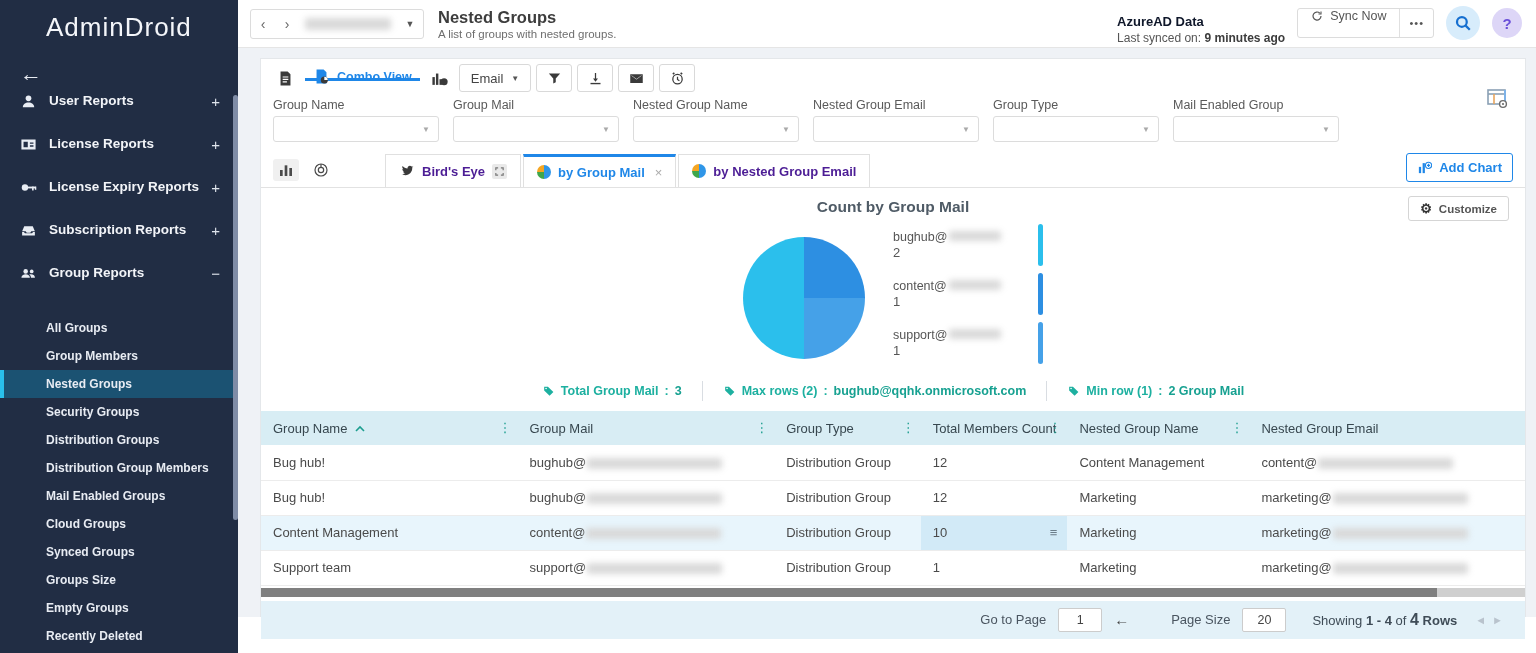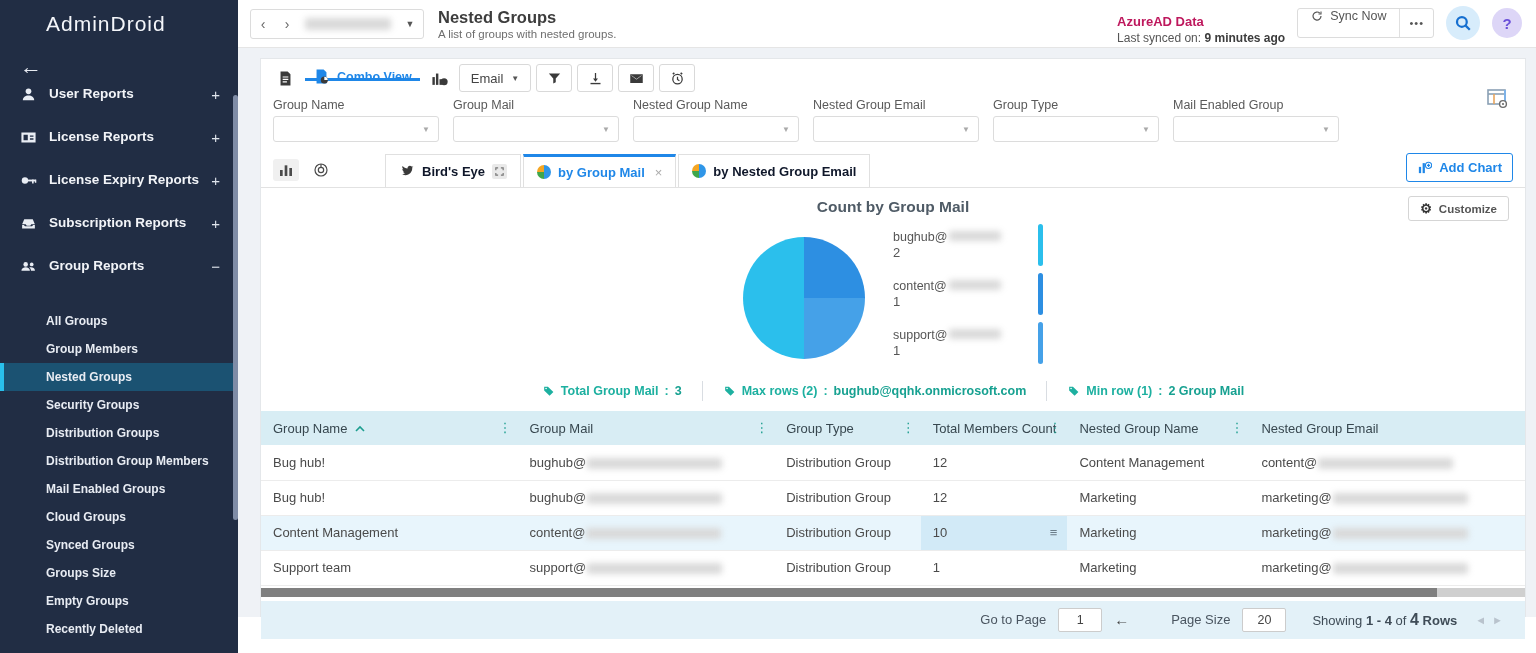--- a/index.html
+++ b/index.html
@@ -2,21 +2,21 @@
 <html><head>
 <meta charset="utf-8">
 <style>
   * { margin:0; padding:0; box-sizing:border-box; }
   html,body { width:1536px; height:653px; overflow:hidden; background:#fff;
     font-family:"Liberation Sans", sans-serif; }
   .app { display:flex; width:1536px; height:653px; }
 
   
   .sidebar { position:relative; width:238px; background:#212d44; color:#fff; flex:0 0 238px; overflow:hidden; }
-  .logo { font-size:21px; letter-spacing:1px; font-weight:400; color:#f4f6fa; padding:12px 0 0 46px; }
+  .logo { font-size:26px; letter-spacing:1px; font-weight:400; color:#f4f6fa; padding:12px 0 0 46px; }
   .back-arrow { font-size:22px; color:#e8ebf2; padding:18px 0 6px 20px; cursor:pointer; width:40px; }
   .sb-section { display:flex; height:43px; padding:0 18px 0 20px; cursor:pointer; }
   .sb-section .ic { width:17px; height:17px; margin-right:12px; color:#e9edf4; flex:0 0 17px; }
   .sb-section .lbl { font-size:13.5px; font-weight:700; color:#f2f4f8; flex:1; }
   .sb-section .exp { font-size:15px; color:#dfe4ec; font-weight:400; }
   .sb-sub { margin-top:6px; }
   .sb-item { height:28px; line-height:28px; padding-left:42px; font-size:12px; font-weight:700;
     color:#e8ecf3; cursor:pointer; border-left:4px solid transparent; }
   .sb-item.active { background:#1b5272; border-left:4px solid #29c0ec; }
   .sb-scrollbar { position:absolute; right:0; top:95px; width:5px; height:425px; background:#7f8ca6; border-radius:3px; }
@@ -29,21 +29,21 @@
   .nav-box { display:flex; align-items:center; height:30px; border:1px solid #dcdcdc; border-radius:3px; margin-left:12px; background:#fff; }
   .nav-box .nb-btn { width:24px; text-align:center; font-size:14px; color:#666; cursor:pointer; }
   .blur-chip { display:inline-block; background:#d9d9d9; border-radius:2px; filter:blur(3px); }
   .nav-box .tenant { width:86px; height:12px; margin:0 6px; }
   .nav-box .caret { width:26px; text-align:center; color:#555; font-size:9px; cursor:pointer; }
   .title-block { margin-left:14px; }
   .page-title { font-size:16.5px; font-weight:700; color:#3d3d3d; }
   .page-subtitle { font-size:11.5px; color:#6e6e6e; margin-top:1px; }
   .top-right { margin-left:auto; display:flex; align-items:center; gap:12px; padding-right:14px; }
   .sync-info { text-align:left; line-height:1.35; }
-  .sync-src { font-size:13px; font-weight:700; color:#be185d;margin-top:12px; }
+  .sync-src { font-size:13px; font-weight:700; color:#0f172a;margin-top:12px; }
   .sync-last { font-size:12px; color:#555; }
   .sync-last b { color:#3c3c3c; }
   .sync-btn-group { display:flex; align-items:flex-start; height:30px; border:1px solid #dcdcdc; border-radius:3px; background:#fff; }
   .sync-btn { display:flex; align-items:center; gap:7px; padding:0 13px; font-size:12.5px; color:#555; cursor:pointer; }
   .sync-btn svg { width:12px; height:12px; color:#555; }
   .more-btn { border-left:1px solid #e0e0e0; padding:0 9px; color:#555; font-size:11px; letter-spacing:1px; cursor:pointer; height:100%; display:flex; align-items:center; }
   .search-circle { width:34px; height:34px; border-radius:50%; background:#d7ecfb; display:flex; align-items:center; justify-content:center; cursor:pointer; }
   .search-circle svg { width:18px; height:18px; color:#156fd0; }
   .help-circle { width:30px; height:30px; border-radius:50%; background:#ddd6f7; color:#6a4fd8; font-size:15px; font-weight:700; display:flex; align-items:center; justify-content:center; cursor:pointer; }
 
@@ -71,21 +71,21 @@
   .filter .flabel { font-size:12.5px; color:#5a5a5a; margin-bottom:4px; }
   .filter .fsel { position:relative; height:26px; border:1px solid #dcdcdc; border-radius:3px; background:#fff; cursor:pointer; }
   .filter .fsel .caret { position:absolute; right:8px; top:8px; font-size:8px; color:#aaa; }
 
   .tabs-row { display:flex; align-items:flex-end; border-bottom:1px solid #e2e2e2; padding:0 12px; height:36px; }
   .strip-icons { display:flex; align-items:center; gap:14px; margin-right:56px; padding-bottom:6px; }
   .strip-icons .si { color:#4a4a4a; cursor:pointer; }
   .strip-icons .si.sel { background:#f0f0f0; border-radius:3px; padding:3px 5px; }
   .strip-icons svg { width:16px; height:16px; display:block; }
   .tab { display:flex; align-items:center; gap:7px; height:33px; border:1px solid #e0e0e0; border-bottom:none; background:#fff;
-    padding:0 13px; font-size:13px; font-weight:700; color:#0f172a; cursor:pointer; margin-right:2px; }
+    padding:0 13px; font-size:13px; font-weight:700; color:#4c1d95; cursor:pointer; margin-right:2px; }
   .tab.active { border-top:3px solid #1f87e8; color:#1f87e8; }
   .tab .pie-ic { width:14px; height:14px; border-radius:50%;
     background:conic-gradient(#2f96e8 0 50%, #3fa64b 50% 75%, #f5a623 75% 100%); }
   .tab .bird svg { width:16px; height:14px; color:#3a3a3a; }
   .tab .expand-chip { background:#e9e9e9; border-radius:2px; padding:2px; display:flex; }
   .tab .expand-chip svg { width:11px; height:11px; color:#777; }
   .tab .close-x { color:#aaa; font-size:13px; margin-left:3px; font-weight:400; }
   .add-chart { margin-left:auto; margin-bottom:5px; display:flex; align-items:center; gap:7px; height:29px; padding:0 10px;
     border:1px solid #1f87e8; border-radius:3px; color:#1f87e8; font-size:13px; font-weight:700; cursor:pointer; background:#fff; }
   .add-chart svg { width:15px; height:15px; }

